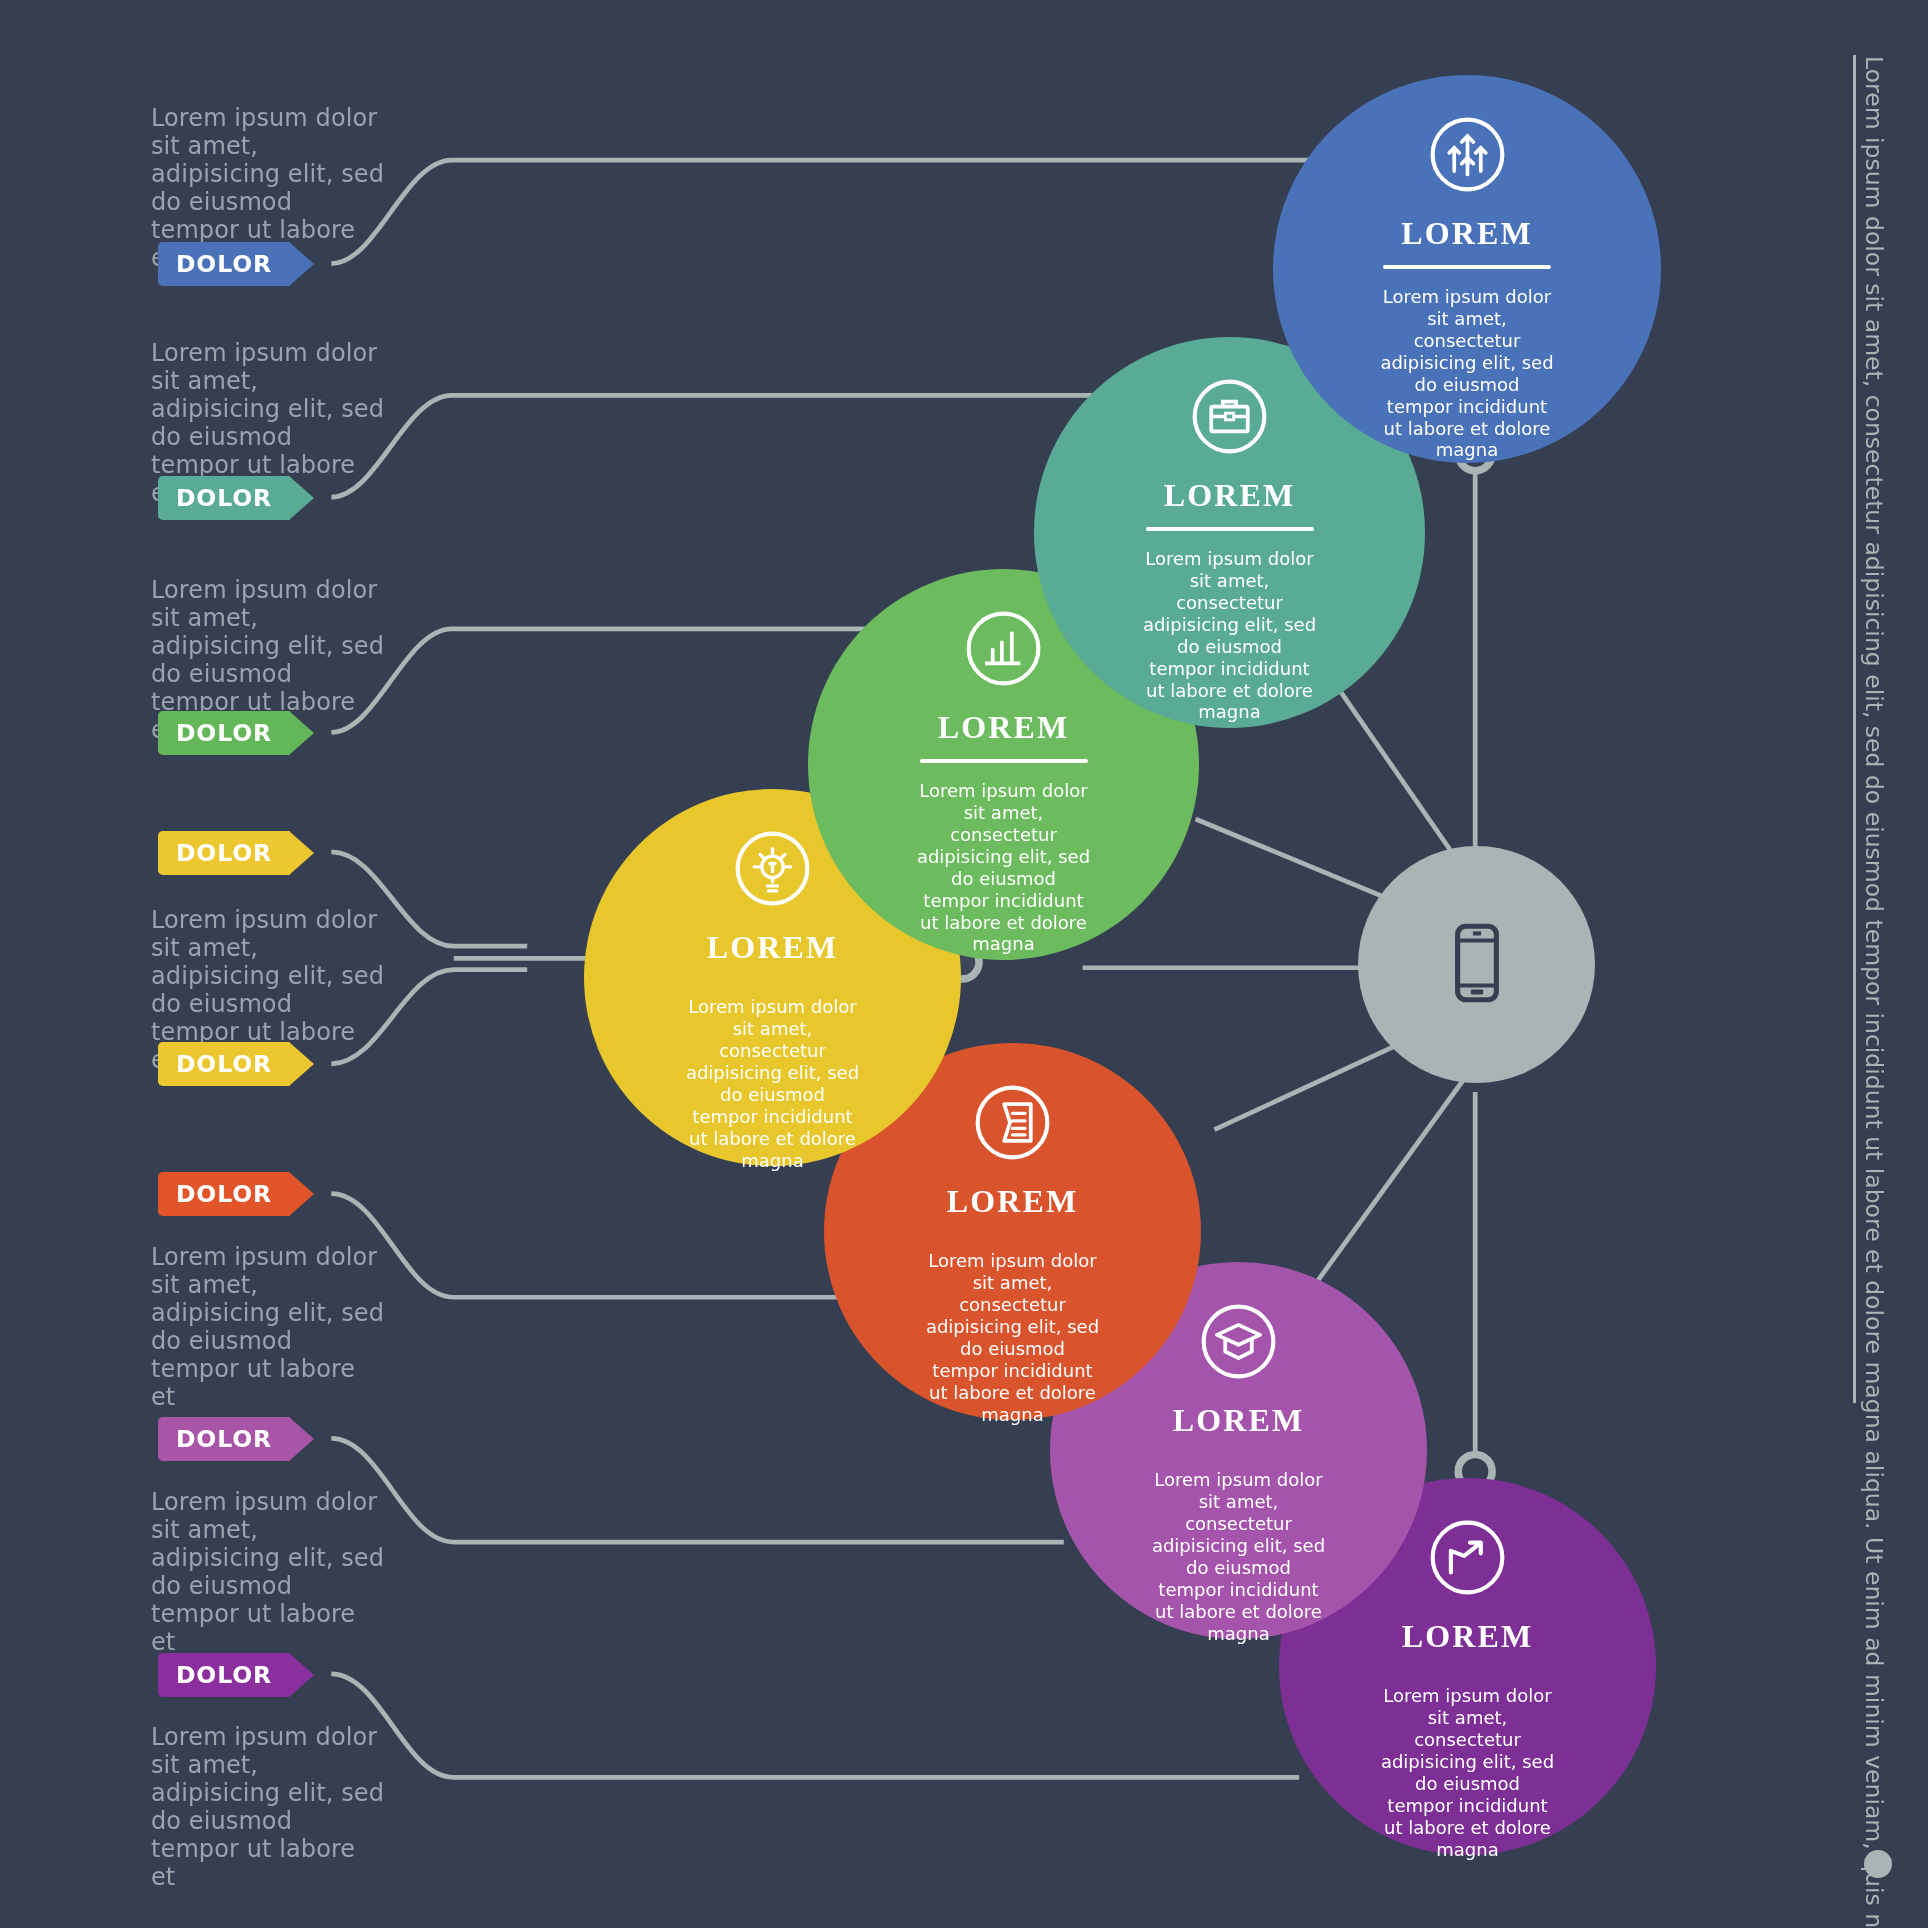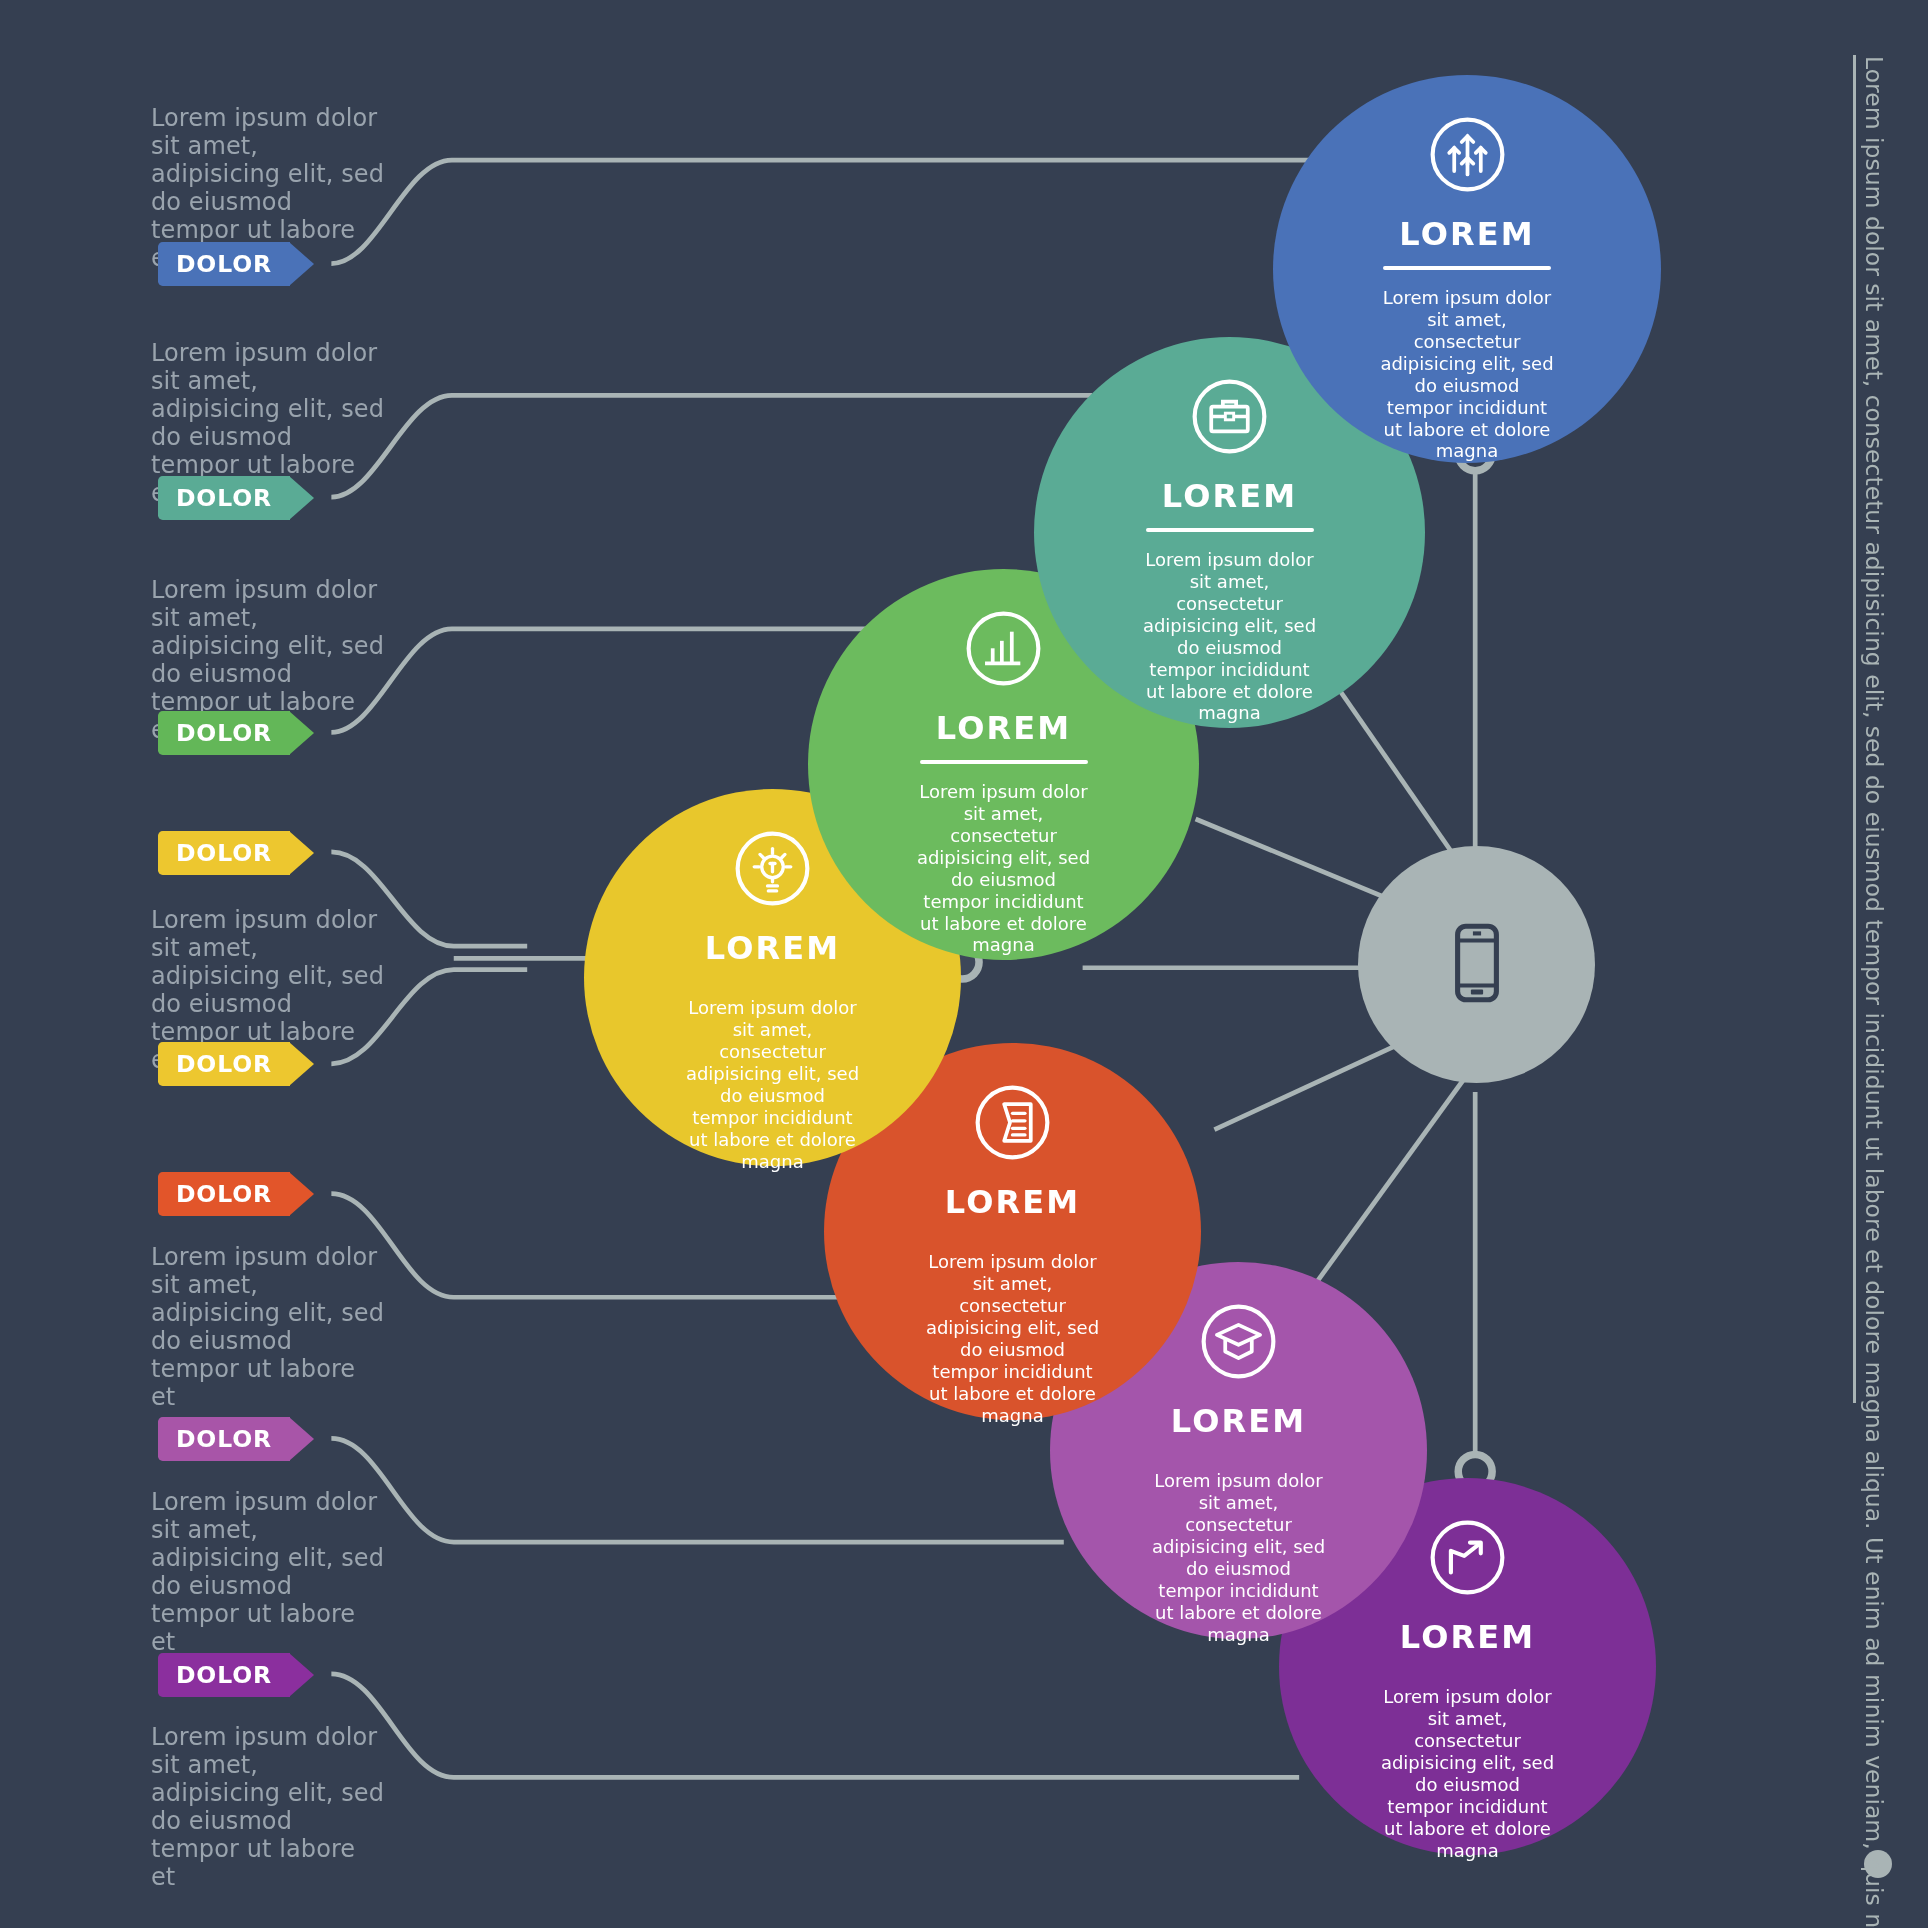--- a/index.html
+++ b/index.html
@@ -18,21 +18,21 @@
   .tag .point{position:absolute;left:131px;top:0;width:0;height:0;
               border-top:22px solid transparent;border-bottom:22px solid transparent;}
   .tag .lbl{position:relative;z-index:3;width:132px;text-align:center;
             color:#ffffff;font-weight:bold;font-size:23.5px;letter-spacing:0.9px;
             font-family:"DejaVu Sans","Liberation Sans",sans-serif;}
 
   
   .node{position:absolute;border-radius:50%;display:flex;flex-direction:column;
         align-items:center;color:#ffffff;}
   .node .ico{margin-top:0;}
-  .node .ttl{font-weight:bold;letter-spacing:2.1px;color:#fff;}
+  .node .ttl{font-weight:bold;letter-spacing:2.1px;color:#fff;font-family:Liberation Serif, serif;}
   .node .rule{background:#fff;height:3.8px;border-radius:1.9px;}
   .node .desc{text-align:center;color:#ffffff;line-height:1.22;}
 
   
   #hub{position:absolute;border-radius:50%;background:#a9b4b5;
        display:flex;align-items:center;justify-content:center;}
 
   
   #rail{position:absolute;left:1853px;top:55px;width:2.8px;height:1348px;background:#a9b4b5;}
   #rail-dot{position:absolute;left:1864px;top:1850px;width:28px;height:28px;

